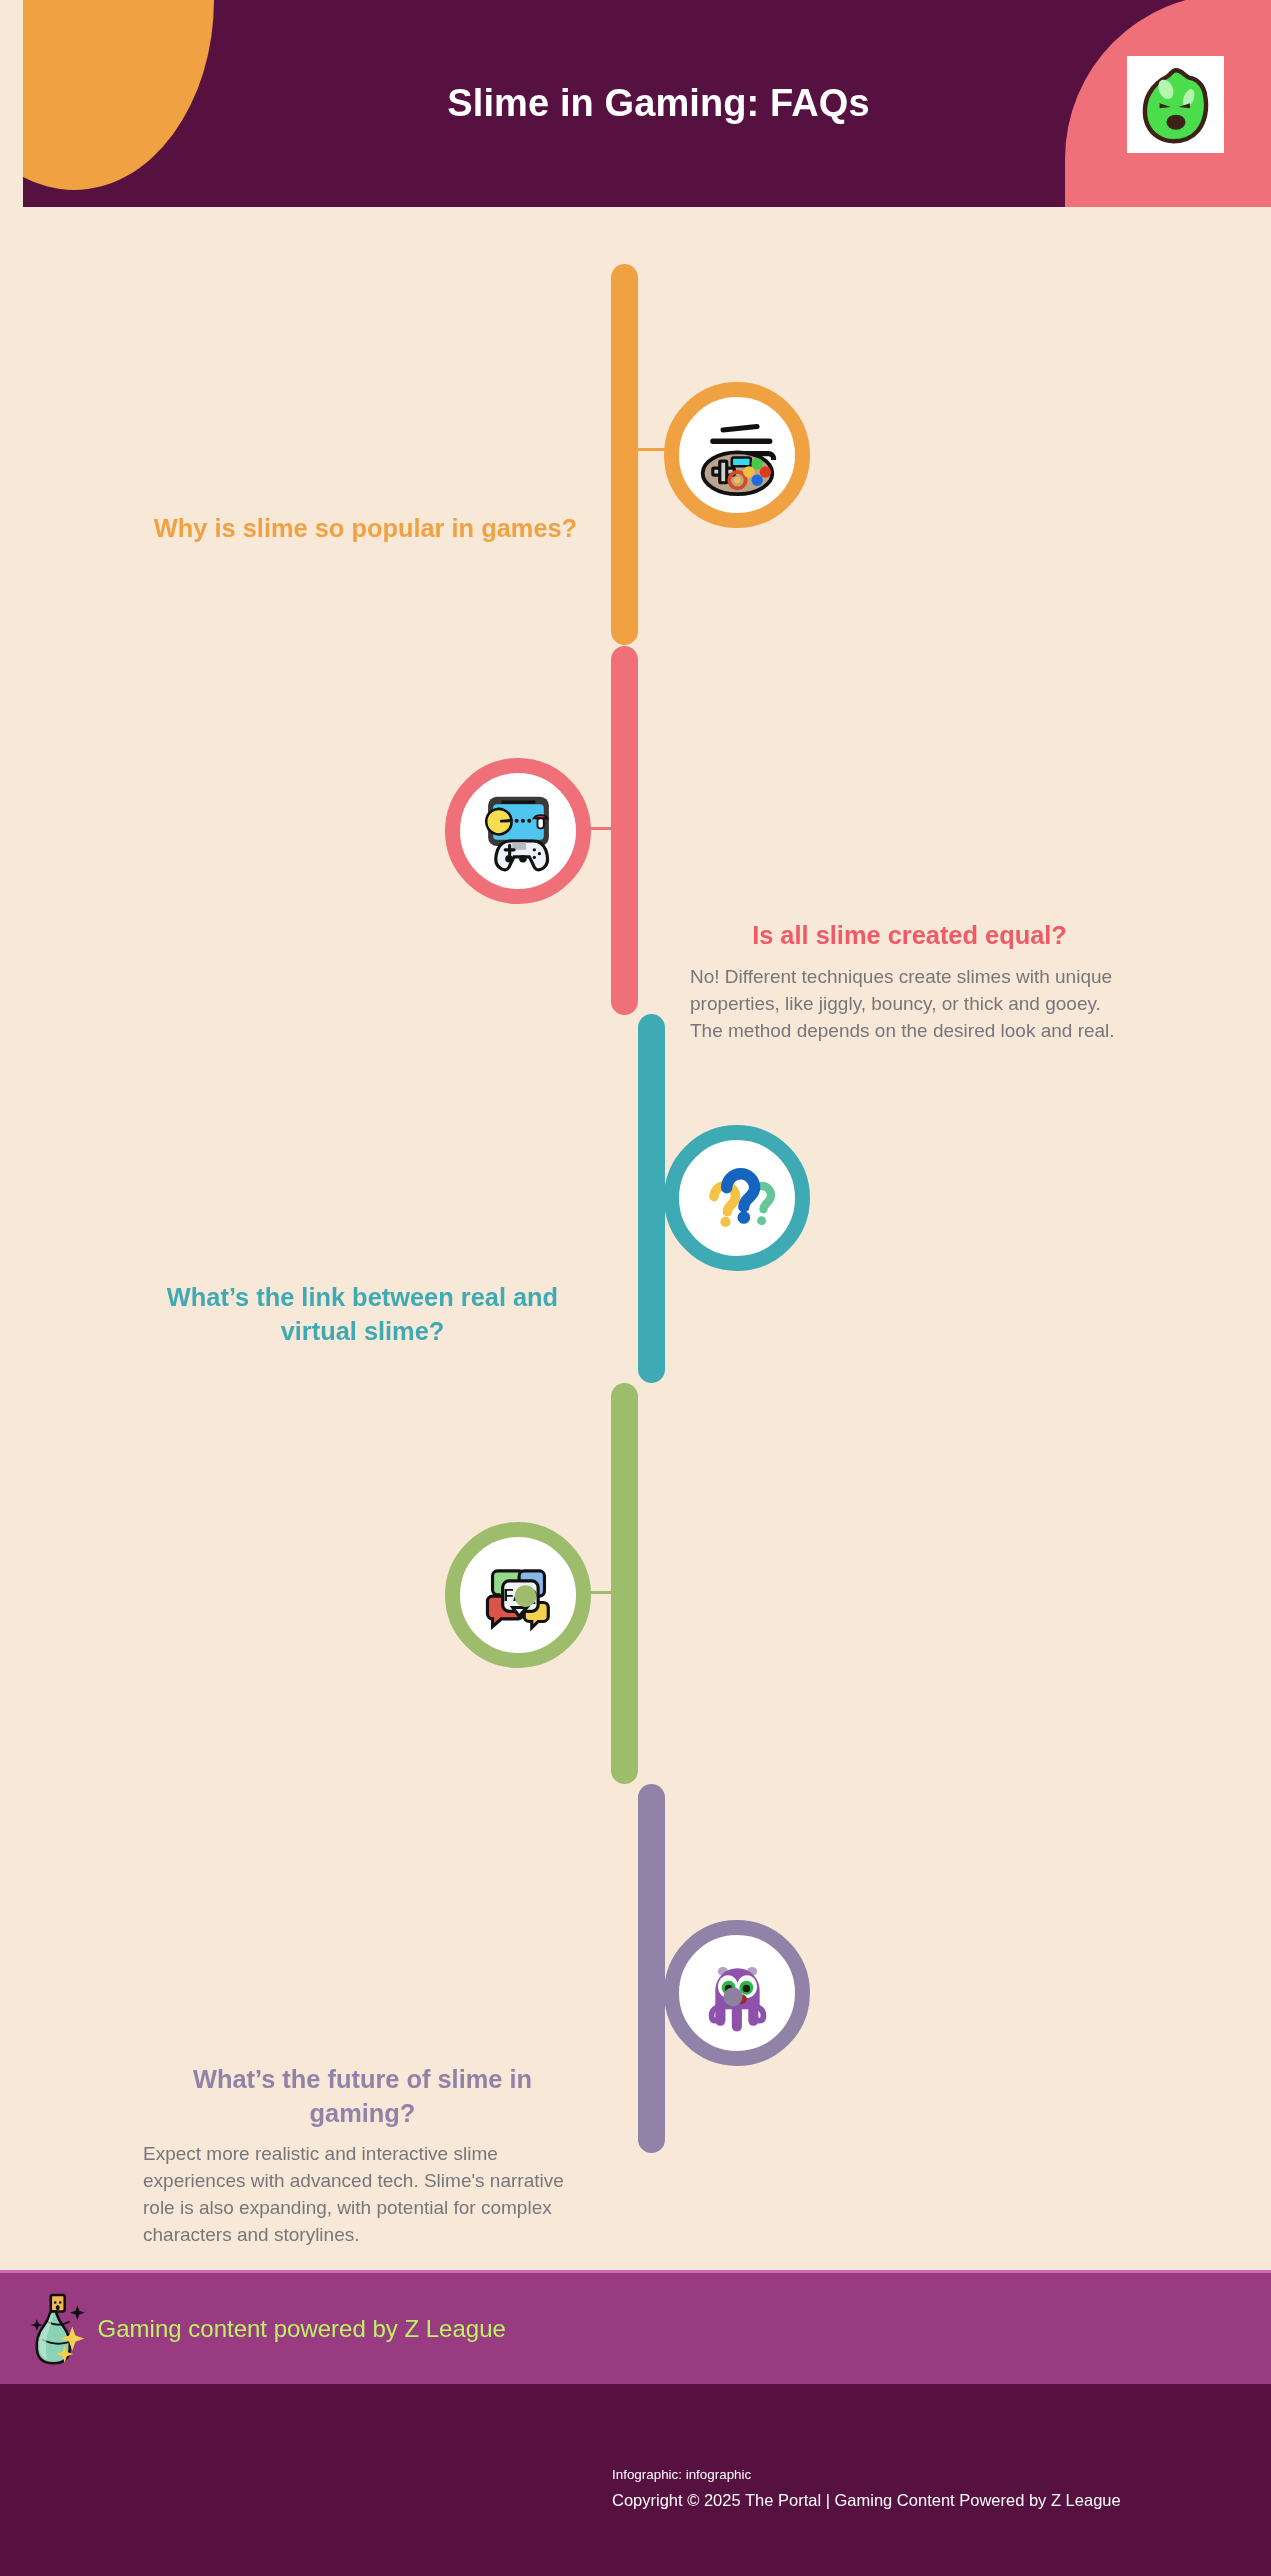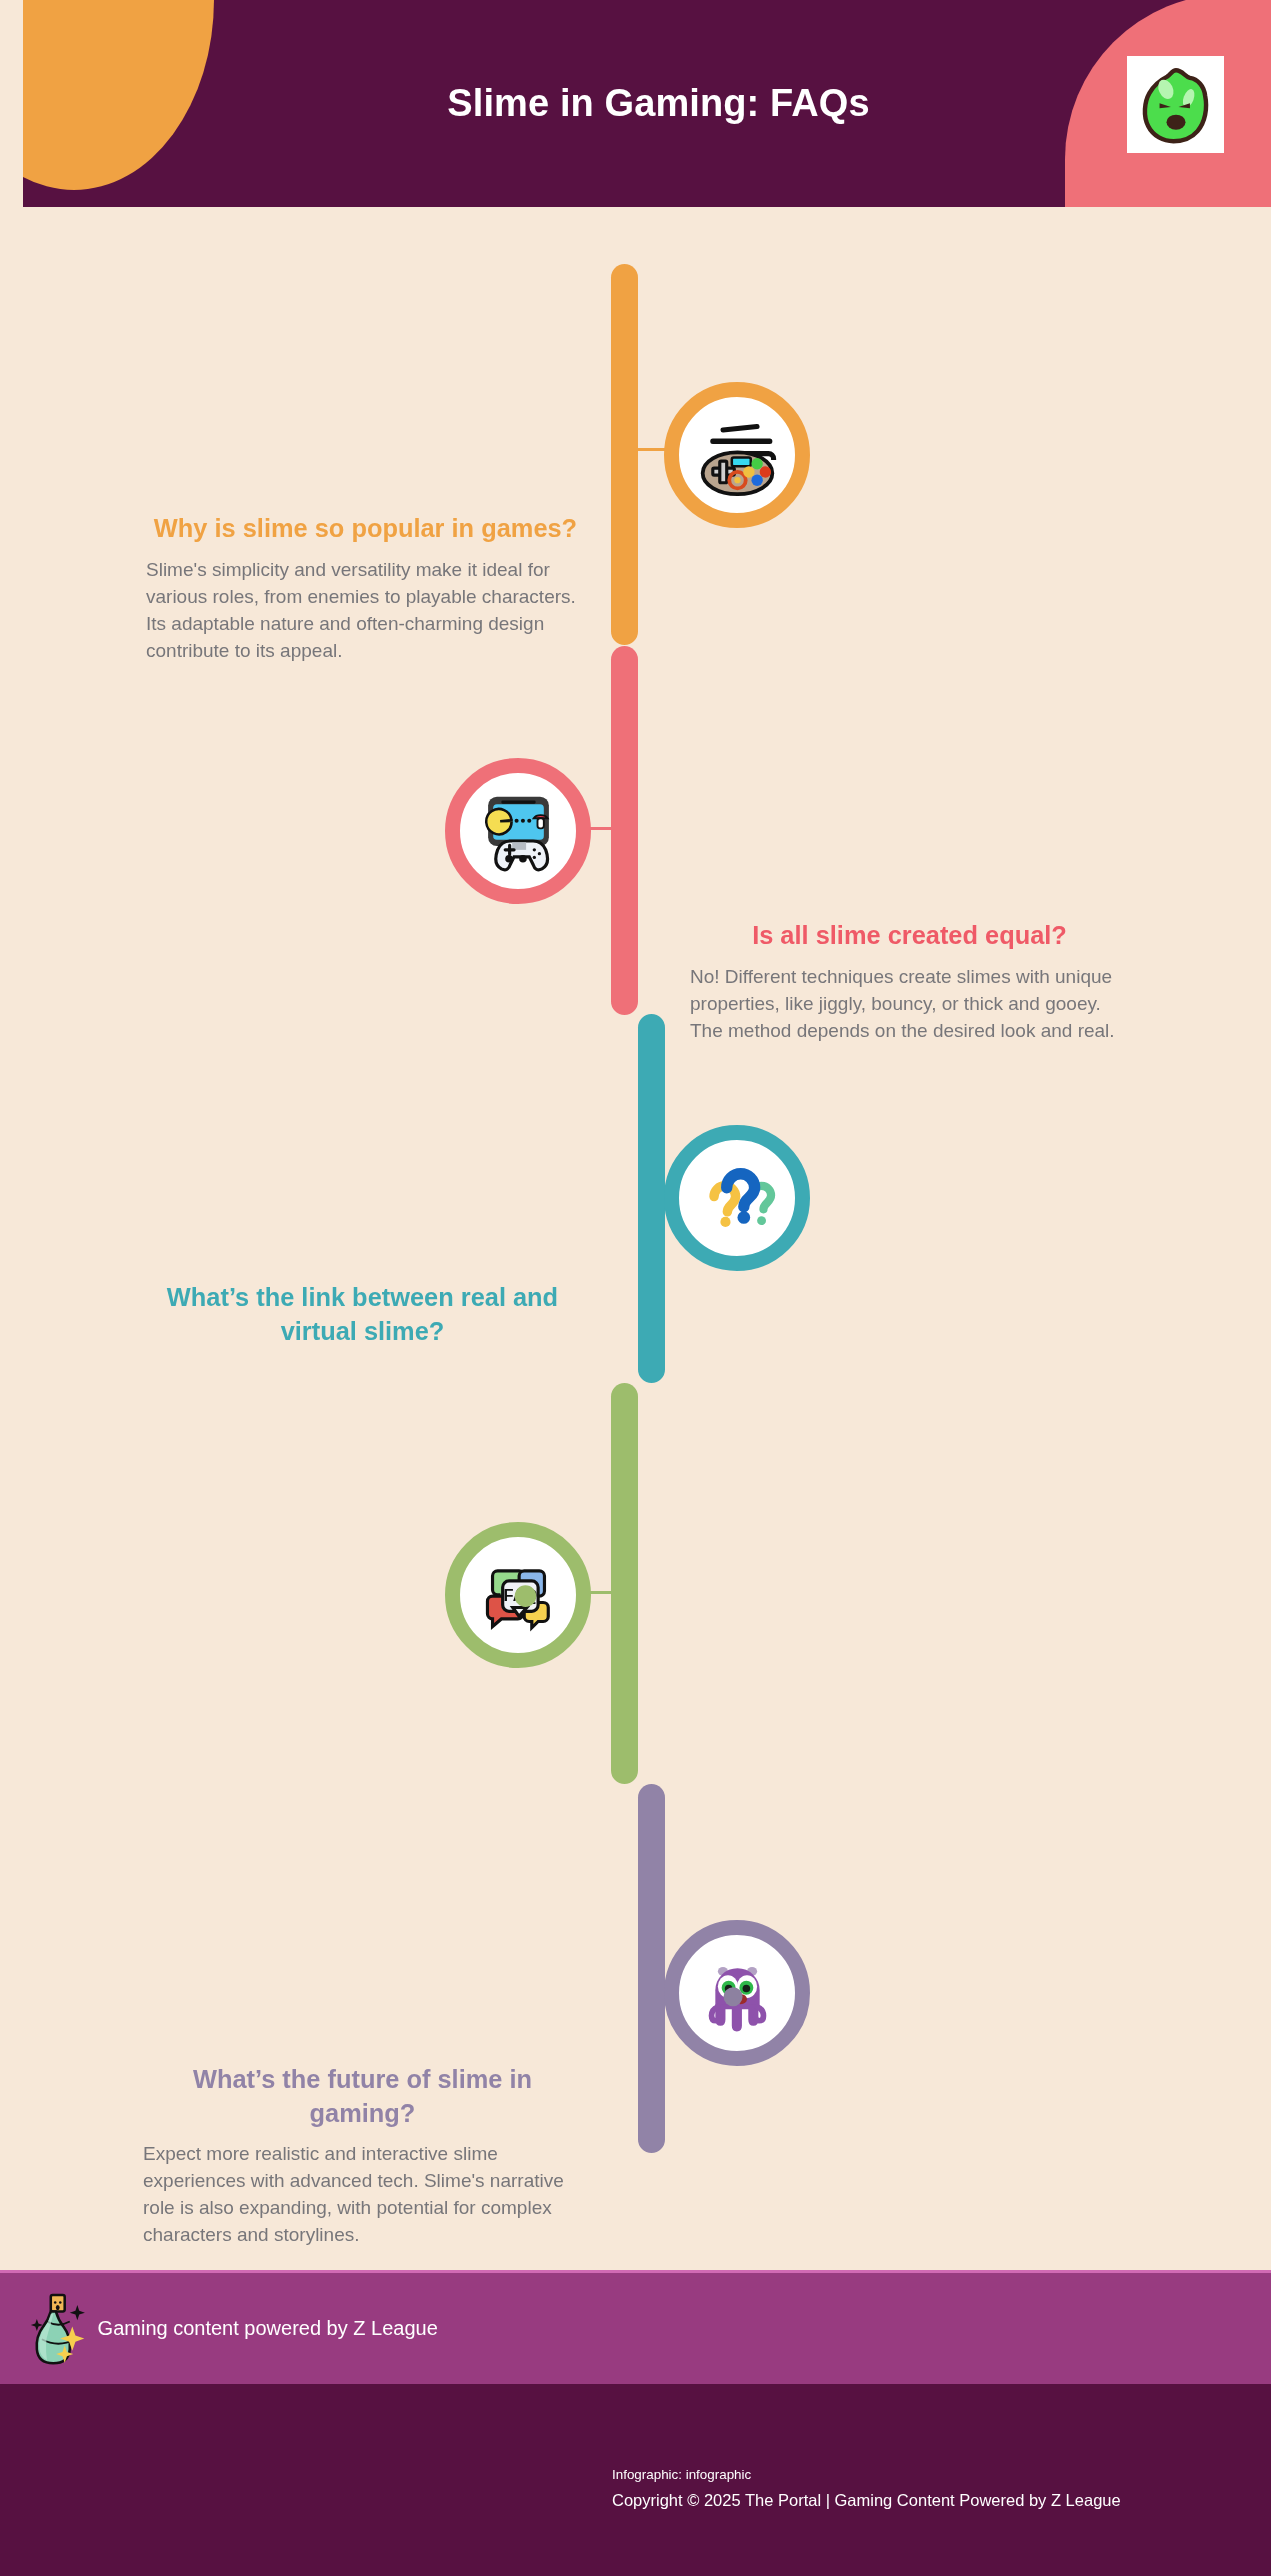--- a/index.html
+++ b/index.html
@@ -115,22 +115,22 @@
     position: absolute;
     left: 0; top: 2270px;
     width: 1271px; height: 114px;
     background: #983b80;
     border-top: 3.2px solid #d16ab4;
     display: flex;
     align-items: center;
     padding-left: 28px;
   }
   .brandbar-text {
-    color: #ffffff;
-    font-size: 20px;
+    color: #bef264;
+    font-size: 24px;
     margin-left: 7.6px;
   }
   .footer {
     position: absolute;
     left: 0; top: 2384px;
     width: 1271px; height: 192px;
     background: #571141;
     color: #ffffff;
   }
   .footer-line1 {
@@ -182,21 +182,20 @@
         <circle cx="75" cy="114" r="13" fill="none" stroke="#d84b1e" stroke-width="6"></circle>
         <circle cx="75" cy="114" r="5" fill="#f0c040"></circle>
         <circle cx="106" cy="88" r="9" fill="#45cc45"></circle>
         <circle cx="93" cy="101" r="9" fill="#f0c040"></circle>
         <circle cx="119" cy="101" r="9" fill="#dd3b1c"></circle>
         <circle cx="106" cy="114" r="9" fill="#1f6bdd"></circle>
       </svg>
     </div>
     <div class="faq-text" style="left:146px; top:305px; text-align:center;">
       <div class="faq-q" style="color:#f0a243;">Why is slime so popular in games?</div>
-      <div class="faq-a lefty">Slime's simplicity and versatility make it ideal for various roles, from enemies to playable characters. Its adaptable nature and often-charming design contribute to its appeal.</div>
     </div>
 
     <div class="seg" style="left:611px; top:439px; height:369px; background:#ef7078;"></div>
     <div class="connector" style="left:548px; top:620px; width:89px; background:#ef7078;"></div>
     <div class="node" style="left:445px; top:551px; border-color:#ef7078;">
       <svg width="95" height="95" viewBox="0 0 150 150">
         <rect x="27" y="20" width="96" height="78" rx="14" fill="#3a3a3a"></rect>
         <rect x="35" y="32" width="80" height="56" rx="6" fill="#4ec6ef"></rect>
         <rect x="48" y="26" width="54" height="5" rx="2" fill="#111"></rect>
         <path d="M64 58 A20 20 0 1 0 64 59 L46 58 Z" fill="#f5dd52" stroke="#111" stroke-width="4" transform="rotate(-5 55 58)"></path>

